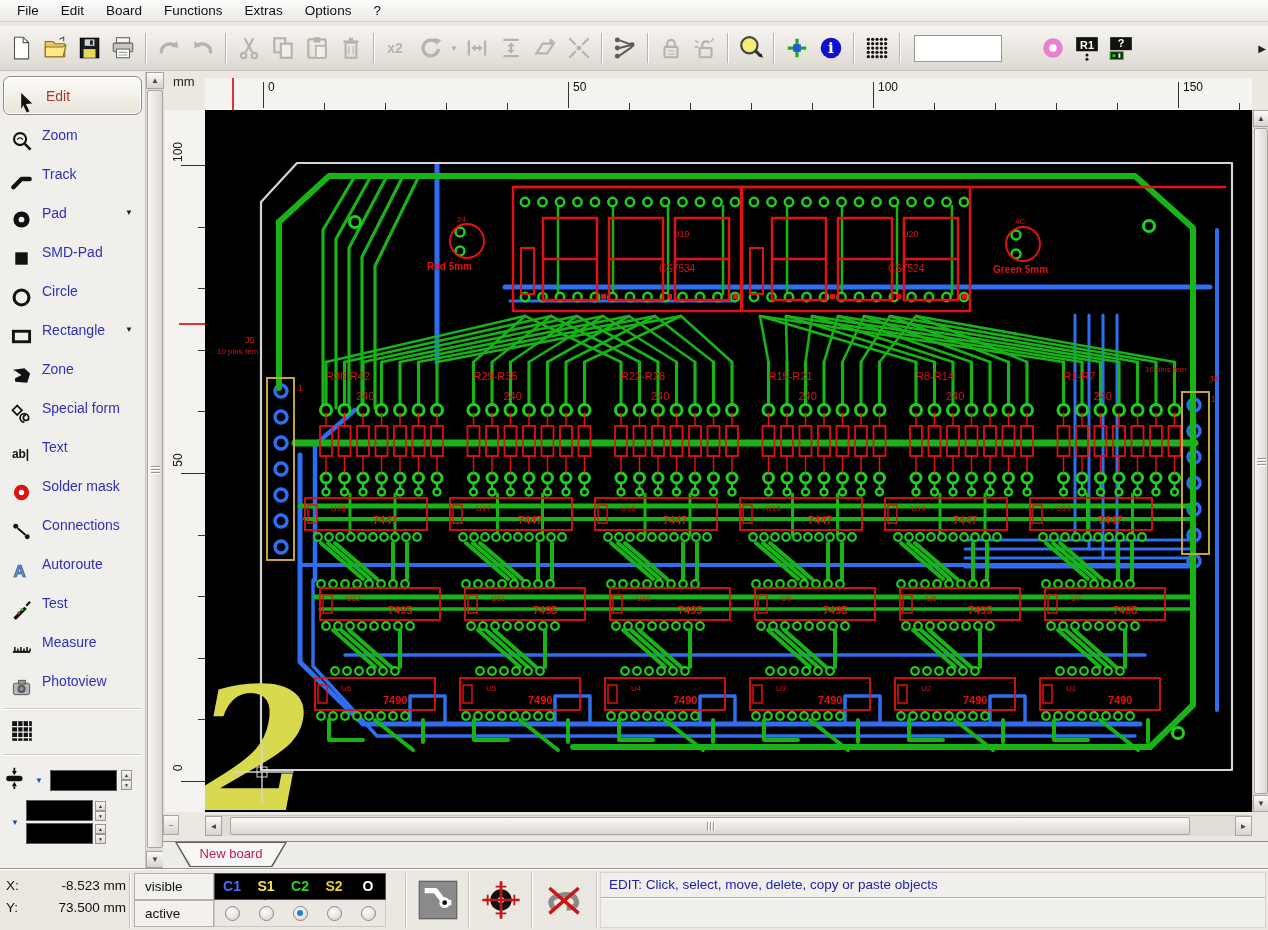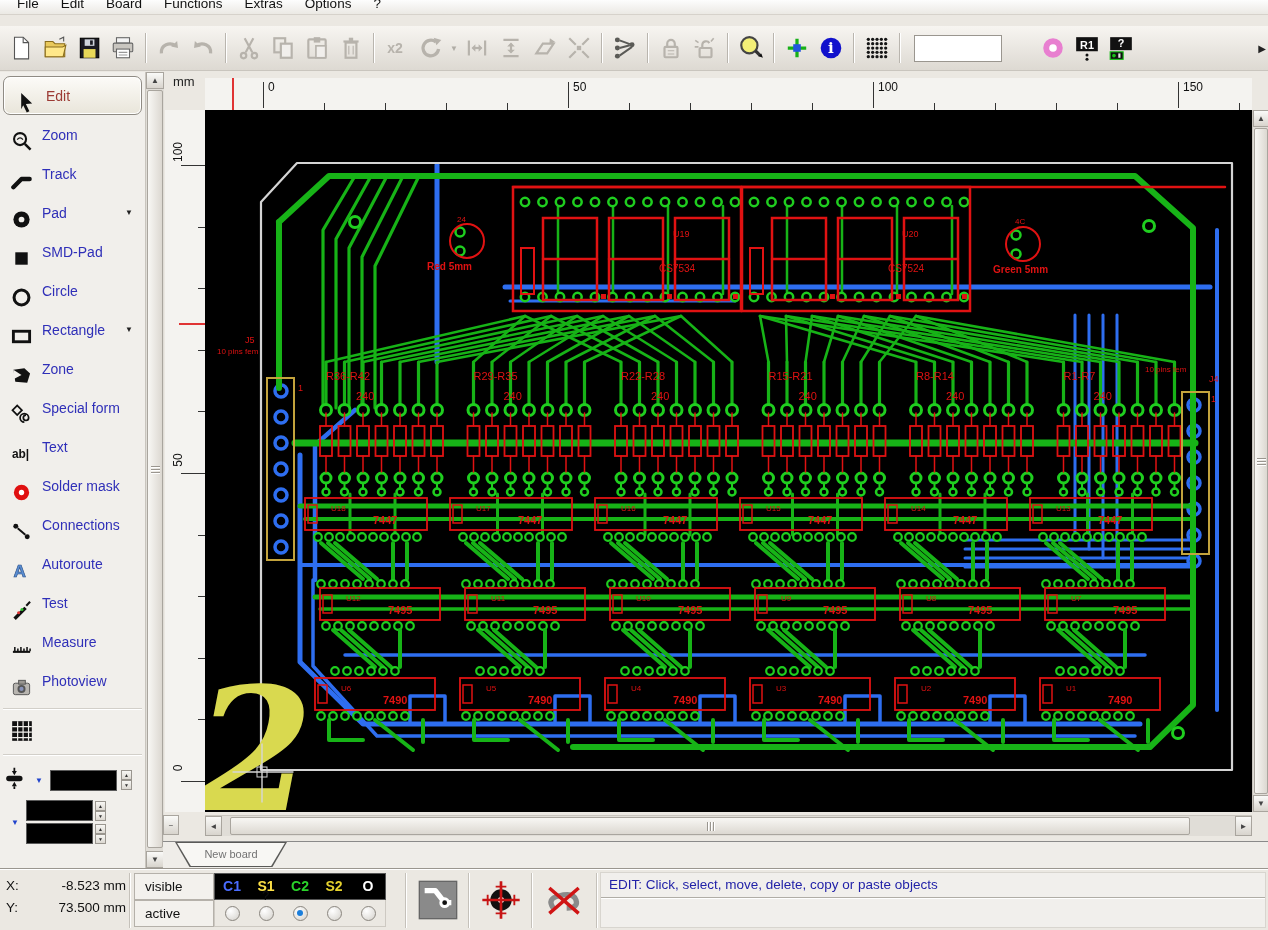--- a/index.html
+++ b/index.html
@@ -1,18 +1,18 @@
 <!DOCTYPE html>
 <html><head>
 <meta charset="utf-8">
 <style>
   html,body{margin:0;padding:0;background:#555;}
   #app{position:relative;width:1268px;height:930px;background:#ebe8e2;font-family:"Liberation Sans",sans-serif;overflow:hidden;user-select:none;}
   
-  #menubar{position:absolute;left:0;top:0;width:100%;height:15px;background:linear-gradient(#fdfdfd,#ebe9e4);border-bottom:1px solid #d6d2cb;display:flex;align-items:flex-end;padding-left:6px;box-sizing:border-box;}
+  #menubar{position:absolute;left:0;top:0;width:100%;height:22px;background:linear-gradient(#fdfdfd,#ebe9e4);border-bottom:1px solid #d6d2cb;display:flex;align-items:flex-start;padding-left:6px;box-sizing:border-box;}
   .menuitem{padding:3px 11px;font-size:13.5px;color:#111;cursor:default;}
   
   #toolbar{position:absolute;left:0;top:26px;width:100%;height:45px;background:linear-gradient(#f7f5f1,#ddd9d2);border-bottom:1px solid #c9c5be;display:flex;align-items:center;padding-left:4px;box-sizing:border-box;}
   .tbtn{width:34px;height:34px;display:flex;align-items:center;justify-content:center;border-radius:3px;flex:0 0 auto;}
   .tbtn svg{width:26px;height:26px;}
   .tsep{width:1px;height:30px;background:#b9b5ae;border-right:1px solid #fff;margin:0 5px;flex:0 0 auto;}
   .tdd{font-size:8px;color:#b0ada6;width:12px;text-align:center;flex:0 0 auto;}
   .tcombo{width:86px;height:25px;background:#fff;border:1px solid #9a968f;margin:0 8px;flex:0 0 auto;}
   .rgap{width:26px;flex:0 0 auto;}
   #tb-overflow{margin-left:auto;margin-right:2px;font-size:10px;color:#222;}
@@ -55,21 +55,21 @@
   .vlab{position:absolute;right:12px;width:30px;height:14px;font-size:12px;color:#111;transform:rotate(-90deg);text-align:center;}
   #vmark{position:absolute;right:0;width:26px;height:2px;background:#e03434;top:213px;}
   
   #canvas{position:absolute;left:205px;top:110px;width:1047px;height:702px;background:#000;cursor:crosshair;}
   #canvas svg{display:block;}
   
   #tabrow{position:absolute;left:163px;top:841px;width:1105px;height:27px;border-top:1px solid #8a8a8a;background:#efede9;}
   .tab{position:absolute;left:12px;top:0;width:112px;height:25px;}
   .tab .bg{position:absolute;inset:0;background:#5a5a58;clip-path:polygon(0 0,100% 0,87% 100%,13% 100%);}
   .tab .fg{position:absolute;inset:1px;background:#f8f7f4;clip-path:polygon(1% 0,99% 0,86.5% 100%,13.5% 100%);}
-  .tab span{position:absolute;inset:0;text-align:center;line-height:24px;font-size:11px;color:#737373;}
+  .tab span{position:absolute;inset:0;text-align:center;line-height:24px;font-size:13px;color:#be185d;}
   
   #statusbar{position:absolute;left:0;top:869px;width:1268px;height:61px;background:#ebe8e2;border-top:1px solid #fff;box-shadow:0 -1px 0 #9a968f;}
   #xy{position:absolute;left:6px;top:8px;width:120px;font-size:13.5px;color:#111;}
   #xy .r{display:flex;justify-content:space-between;margin-bottom:7px;}
   .vgroove{position:absolute;top:3px;bottom:3px;width:0;border-left:1px solid #c5c1ba;border-right:1px solid #fff;}
   #layers{position:absolute;left:134px;top:3px;}
   .lrow{display:flex;height:27px;}
   .lcell{width:80px;background:#f3f1ed;border:1px solid #b5b1aa;box-sizing:border-box;font-size:13.5px;color:#111;display:flex;align-items:center;padding-left:10px;}
   #lnames{display:flex;background:#000;border:1px solid #555;box-sizing:border-box;}
   #lnames span{width:34px;text-align:center;font-weight:bold;font-size:14px;line-height:25px;}

